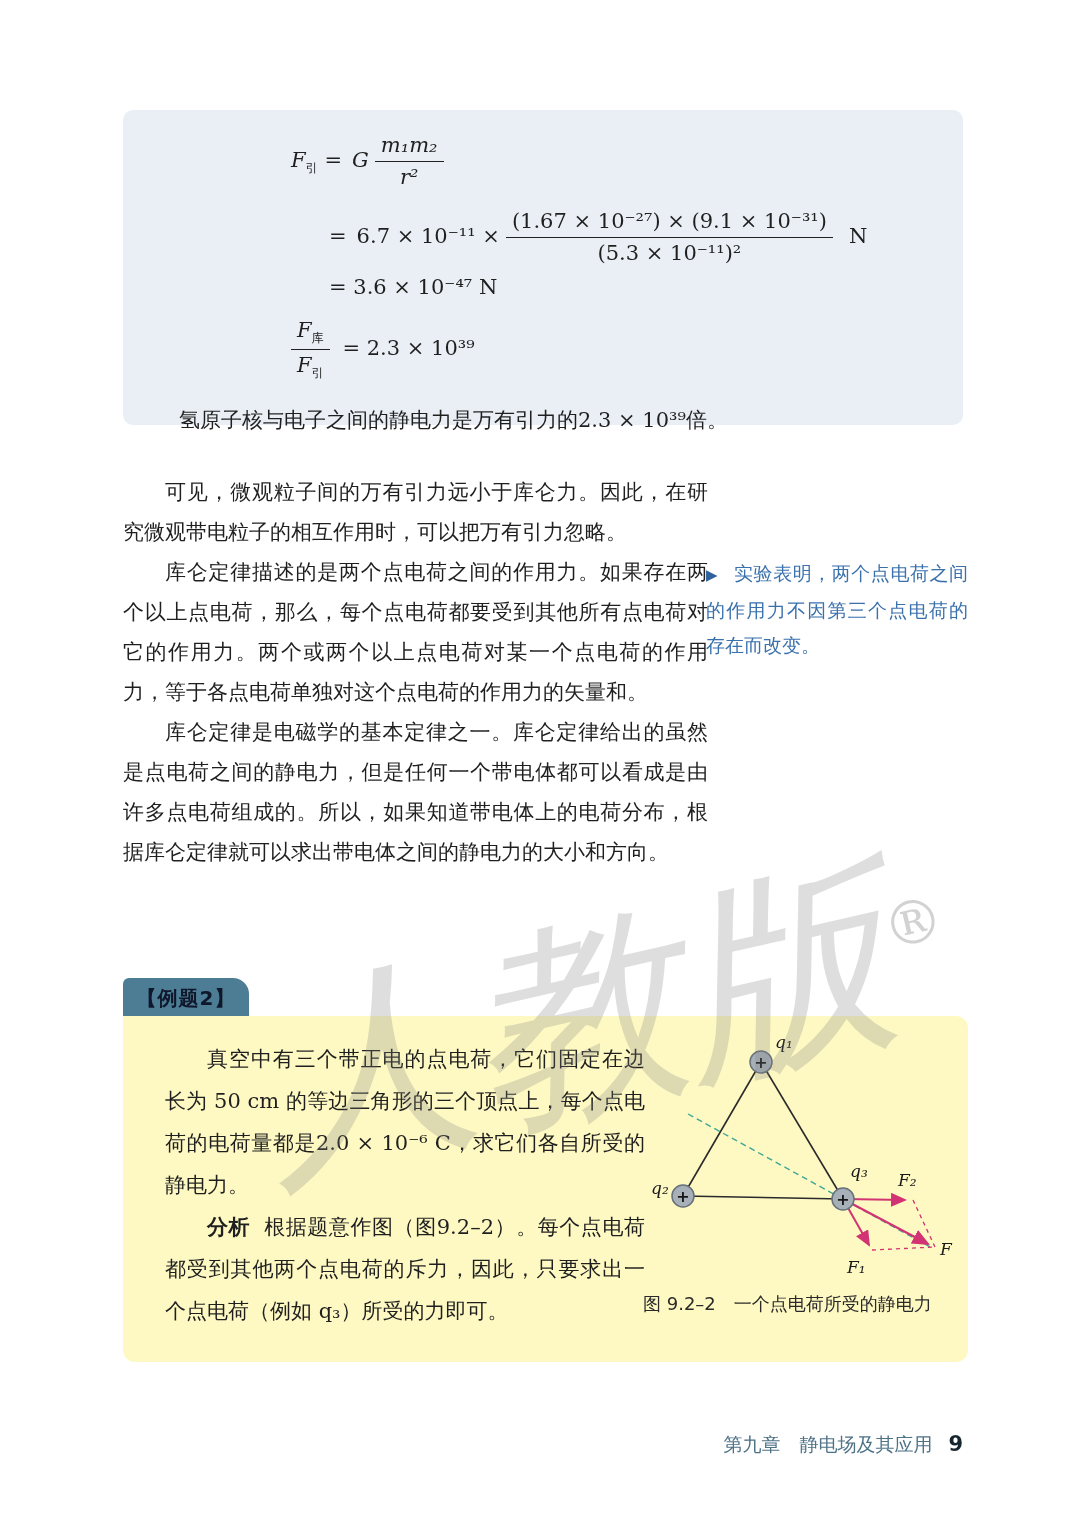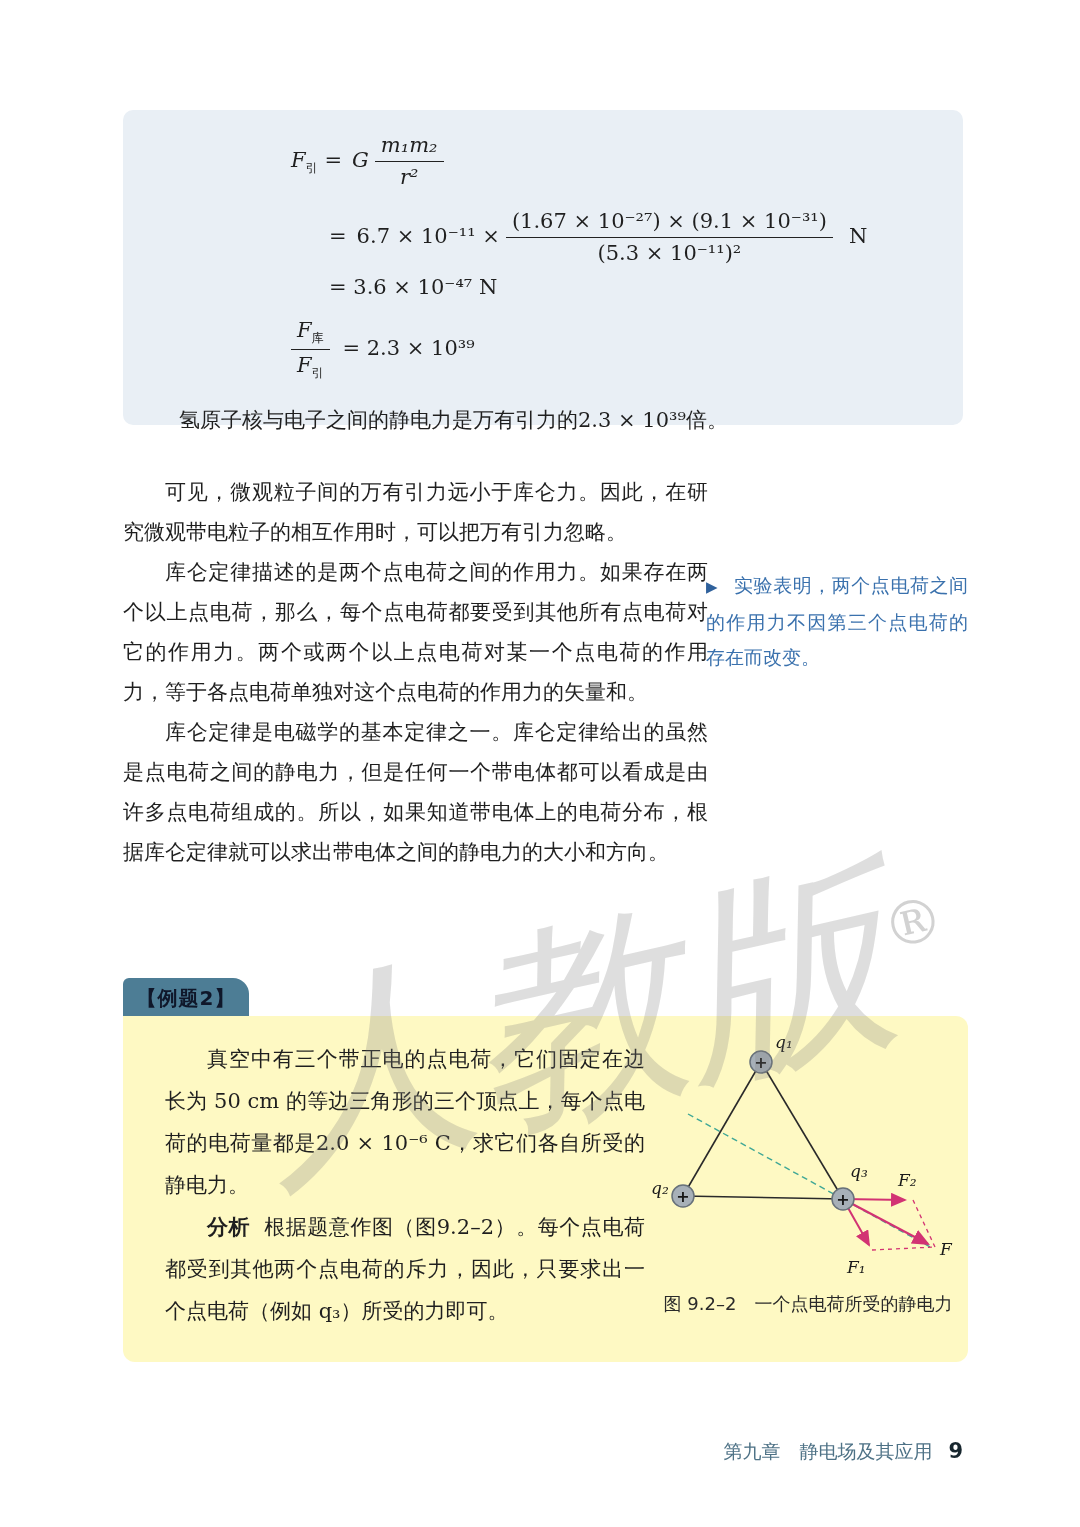--- a/index.html
+++ b/index.html
@@ -33,21 +33,21 @@
   
   .body-text {
     position:absolute; left:123px; top:472px; width:585px;
     font-size:21px; line-height:40px; text-align:justify;
   }
   .body-text p { text-indent:2em; }
 
   
   .margin-note {
     position:absolute; left:706px; top:556px; width:262px;
-    font-size:19px; line-height:35px; color:#3a71ad; text-align:justify;margin-top:12px;
+    font-size:19px; line-height:35px; color:#3a71ad; text-align:justify;
   }
   .margin-note .nmark { margin-right:16px; font-size:15px; color:#2f619c; }
 
   
   .example-tab {
     position:absolute; left:123px; top:978px; width:126px; height:40px;
     background:#4d7d95; border-radius:6px 16px 0 0;
     color:#0f172a; font-family:"DejaVu Sans","Liberation Sans",sans-serif;
     font-size:20px; font-weight:bold; text-align:center; line-height:40px;
     letter-spacing:1px;
@@ -60,31 +60,30 @@
     position:absolute; left:42px; top:22px; width:480px;
     font-size:21px; line-height:42px; text-align:justify;
   }
   .example-text p { text-indent:2em; }
   .analysis { }
   .analysis-label { font-weight:bold; margin-right:14px; }
 
   
   .figure { position:absolute; left:520px; top:8px; width:330px; }
   .fig-caption {
-    margin-top:2px; text-align:center; font-size:18px; color:#2a2a2a;
+    margin-top:2px; text-align:left; font-size:18px; color:#2a2a2a;
     font-family:"DejaVu Sans","Liberation Sans",sans-serif;
   }
   svg text.flabel { font-family:"DejaVu Serif","Liberation Serif",serif; font-style:italic; font-size:17px; fill:#1a1a1a; }
   svg text.plus { font-family:"DejaVu Sans","Liberation Sans",sans-serif; font-size:16px; fill:#161616; font-weight:bold; }
 
   
   .footer {
     position:absolute; top:1432px; right:117px; font-size:19px; color:#4e7286;
     font-family:"DejaVu Sans","Liberation Sans",sans-serif;
-    margin-top:7px;
   }
   .footer .pagenum { color:#17262e; font-weight:bold; margin-left:16px; font-size:21px; }
 
   
   .watermark {
     position:absolute; left:250px; top:900px; width:760px;
     font-size:215px; font-style:italic; white-space:nowrap;
     color:rgba(125,125,125,0.25); transform:rotate(-13deg);
     pointer-events:none; z-index:9; line-height:1;
   }

